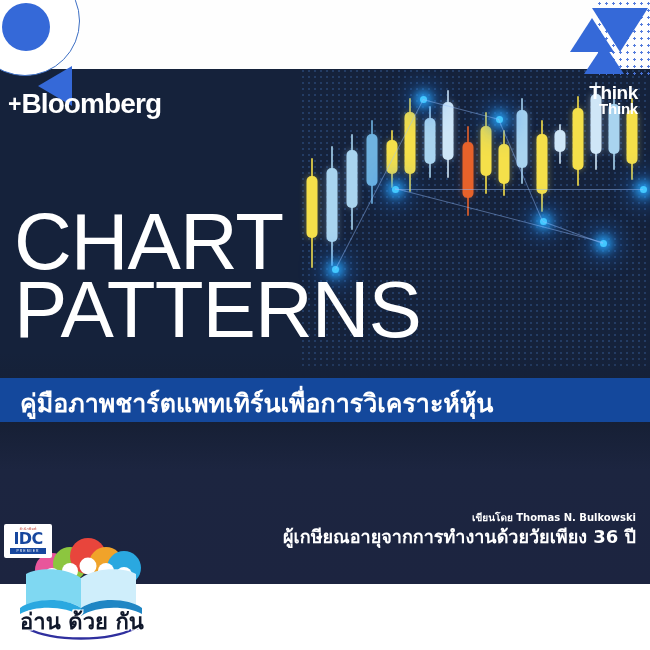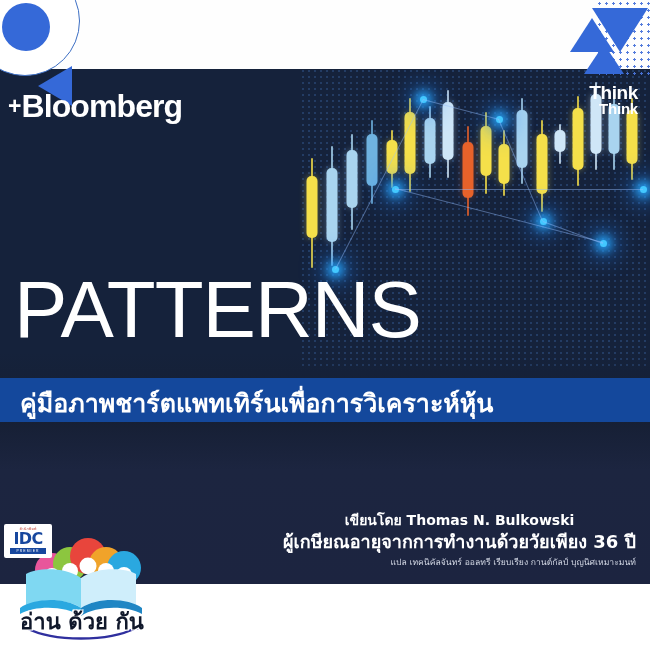--- a/index.html
+++ b/index.html
@@ -49,41 +49,41 @@
   .node{position:absolute;width:7px;height:7px;border-radius:50%;background:#43c8ff;
      box-shadow:0 0 10px 5px rgba(40,170,255,.85),0 0 22px 11px rgba(30,130,255,.45);}
   .trend{position:absolute;height:1px;background:rgba(150,190,255,.45);transform-origin:0 0;}
 
   
   .bloomberg{position:absolute;left:8px;top:88px;z-index:9;display:flex;align-items:center;}
   .bb-tri{position:absolute;left:30px;top:-22px;width:0;height:0;
      border-top:20px solid transparent;border-bottom:20px solid transparent;border-right:34px solid #3569d8;
      transform:rotate(0deg);}
   .bb-plus{position:relative;color:#fff;font-size:23px;font-weight:700;line-height:1;z-index:3;}
-  .bb-name{position:relative;color:#fff;font-size:32px;font-weight:700;letter-spacing:-.9px;z-index:3;}
+  .bb-name{position:relative;color:#fff;font-size:28px;font-weight:700;letter-spacing:-.9px;z-index:3;}
 
   .think{position:absolute;right:12px;top:84px;z-index:9;text-align:right;color:#fff;line-height:.94;}
   .think b{display:block;font-size:19px;font-weight:700;letter-spacing:-.4px;}
   .think span{display:block;font-size:15px;font-weight:600;letter-spacing:-.2px;}
 
   
   .kicker{position:absolute;left:18px;top:176px;color:#7fc4ee;font-size:21px;
      letter-spacing:2.6px;font-weight:400;z-index:8;}
   .t1{position:absolute;left:14px;top:204px;color:#fff;font-size:80px;line-height:.96;
      font-weight:300;letter-spacing:-1px;z-index:8;}
   .t2{position:absolute;left:14px;top:272px;color:#fff;font-size:80px;line-height:.96;
      font-weight:300;letter-spacing:-1px;z-index:8;}
 
   .subbar{position:absolute;left:0;top:378px;width:650px;height:44px;background:#14489c;z-index:9;}
   .subbar-txt{position:absolute;left:20px;top:383px;color:#fff;font-size:25px;font-weight:700;z-index:10;
      font-family:"DejaVu Sans","Liberation Sans",sans-serif;}
 
   .byline{position:absolute;right:14px;top:511px;text-align:right;z-index:9;
      font-family:"DejaVu Sans","Liberation Sans",sans-serif;}
-  .by1{color:#fff;font-size:14px;font-weight:700;line-height:1.35;text-align:center;}
+  .by1{color:#fff;font-size:10px;font-weight:700;line-height:1.35;}
   .by2{color:#fff;font-size:18px;font-weight:700;line-height:1.35;}
   .by3{color:#d7dce8;font-size:8.6px;font-weight:400;line-height:1.5;margin-top:2px;}
 
   
   .idc{position:absolute;left:4px;top:524px;width:48px;height:34px;background:#fff;
      border-radius:2px;z-index:10;text-align:center;}
   .idc-top{font-size:3.6px;color:#c0392b;letter-spacing:.2px;margin-top:2px;}
   .idc-main{font-size:16px;font-weight:700;color:#17479e;letter-spacing:-.6px;line-height:.92;
      font-family:"DejaVu Sans",sans-serif;}
   .idc-bar{margin:1px auto 0;width:36px;height:6px;background:#17479e;color:#fff;font-size:3.4px;
@@ -208,29 +208,29 @@
     <div class="bb-tri"></div>
     <span class="bb-plus">+</span>
     <span class="bb-name">Bloomberg</span>
   </div>
 
   <div class="think">
     <b>Think</b>
     <span>Think</span>
   </div>
 
+  <div class="t1">CHART</div>
   <div class="t2">PATTERNS</div>
 
   <div class="subbar"></div>
   <div class="subbar-txt">คู่มือภาพชาร์ตแพทเทิร์นเพื่อการวิเคราะห์หุ้น</div>
 
   <div class="byline">
     <div class="by1">เขียนโดย Thomas N. Bulkowski</div>
     <div class="by2">ผู้เกษียณอายุจากการทำงานด้วยวัยเพียง 36 ปี</div>
-    <div class="by3">แปล เทคนิคัลจันทร์ ออลทรี เรียบเรียง กานต์กัลป์ บุญนิศเหมาะมนท์</div>
   </div>
 
   <div class="idc">
     <div class="idc-top">สำนักพิมพ์</div>
     <div class="idc-main">IDC</div>
     <div class="idc-bar">PREMIER</div>
   </div>
 
   <svg class="people" viewBox="0 0 112 54">
     <circle cx="22" cy="34" r="17" fill="#e8569b"></circle>

